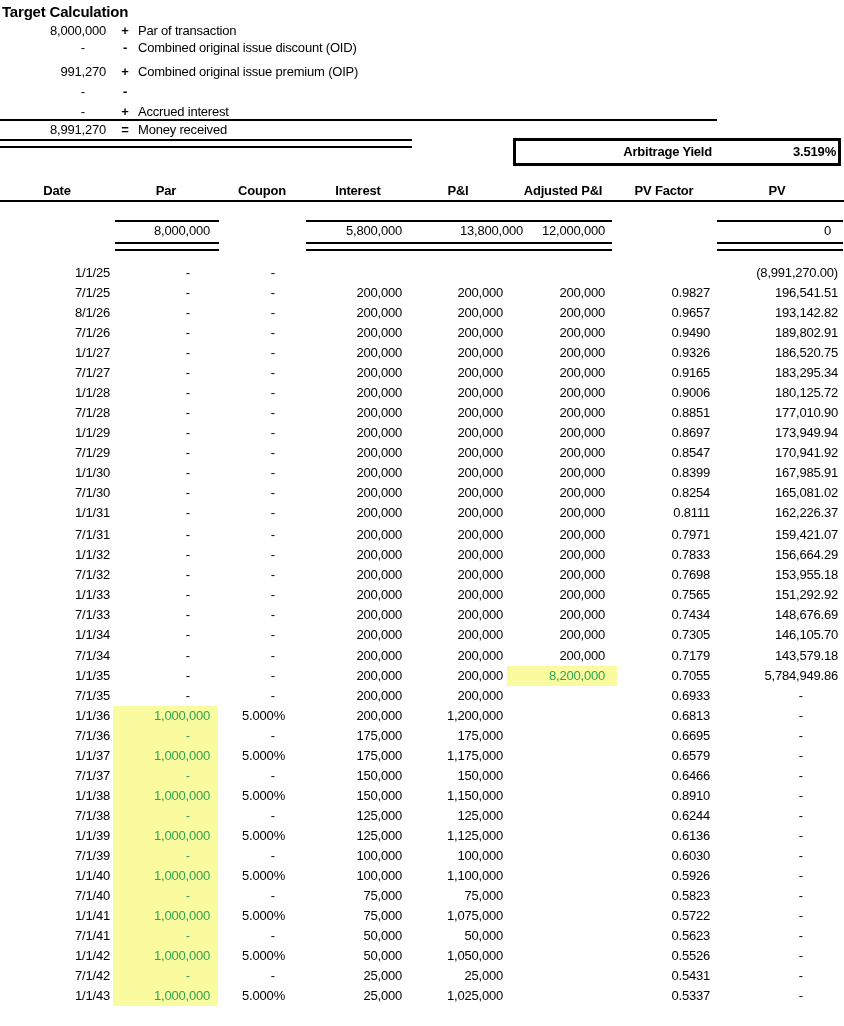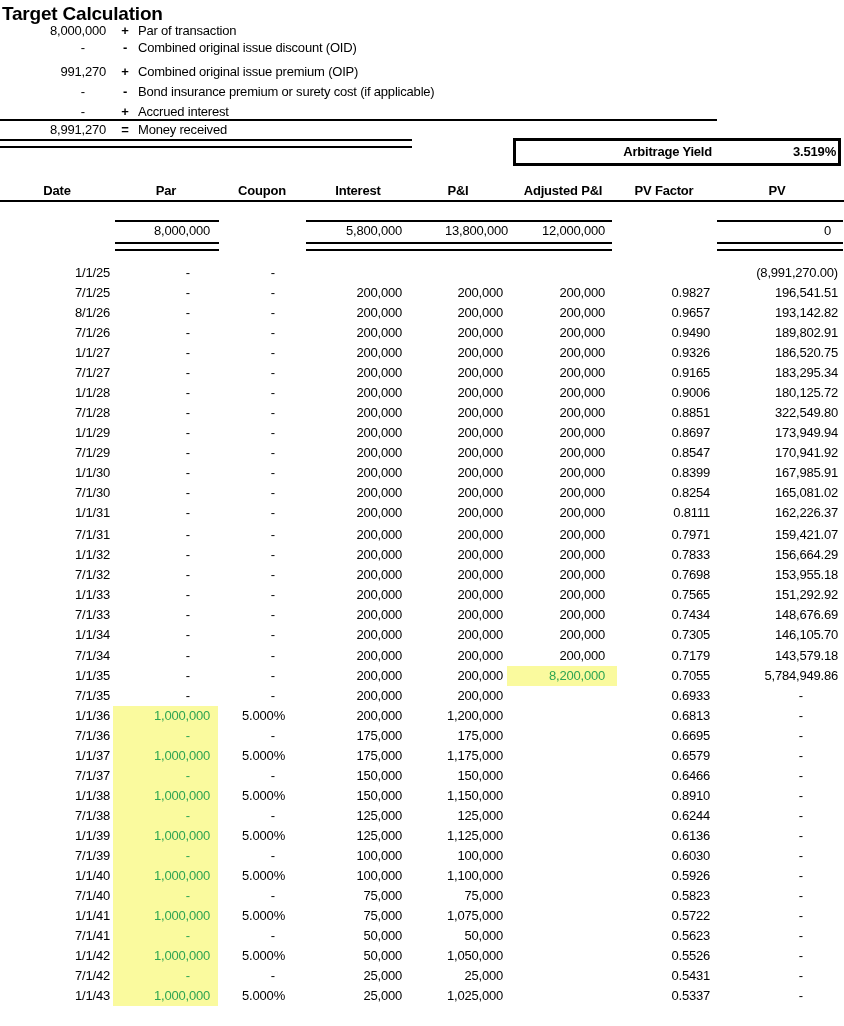--- a/index.html
+++ b/index.html
@@ -3,21 +3,21 @@
 <meta charset="utf-8">
 <style>
   html,body { margin:0; padding:0; background:#fff; }
   .page {
     position:relative; width:844px; height:1026px; background:#ffffff;
     font-family:"Liberation Sans", sans-serif; color:#000;
     font-size:13px; letter-spacing:-0.2px; overflow:hidden;
   }
   .abs { position:absolute; }
   
-  .tc-title { left:2px; top:3px; font-weight:bold; font-size:19px; white-space:nowrap; }
+  .tc-title { left:2px; top:3px; font-weight:bold; font-size:15px; white-space:nowrap; }
   .tc-row { left:0; width:844px; height:17px; line-height:17px; }
   .tc-val { position:absolute; left:0; width:106px; text-align:right; box-sizing:border-box; }
   .tc-val.dash { padding-right:21px; }
   .tc-sign { position:absolute; left:114px; width:22px; text-align:center; font-weight:bold; }
   .tc-label { position:absolute; left:138px; white-space:nowrap; }
   
   .rule { border-top:2px solid #000; height:0; }
   .dblrule { height:5px; border-top:2px solid #000; border-bottom:2px solid #000; box-sizing:content-box; }
   
   .ay-box { left:513px; top:138px; width:328px; height:28px; border:3px solid #000; box-sizing:border-box; }
@@ -51,21 +51,20 @@
         <span class="tc-label">Combined original issue discount (OID)</span>
       </div>
       <div class="abs tc-row" style="top: 63px;">
         <span class="tc-val">991,270</span>
         <span class="tc-sign">+</span>
         <span class="tc-label">Combined original issue premium (OIP)</span>
       </div>
       <div class="abs tc-row" style="top: 83px;">
         <span class="tc-val dash">-</span>
         <span class="tc-sign">-</span>
-        <span class="tc-label">Bond insurance premium or surety cost (if applicable)</span>
       </div>
       <div class="abs tc-row" style="top: 103px;">
         <span class="tc-val dash">-</span>
         <span class="tc-sign">+</span>
         <span class="tc-label">Accrued interest</span>
       </div>
       <div class="abs tc-row" style="top: 121px;">
         <span class="tc-val">8,991,270</span>
         <span class="tc-sign">=</span>
         <span class="tc-label">Money received</span>
@@ -93,21 +92,21 @@
 
   <div class="abs rule" style="left:0; top:200px; width:844px;"></div>
 
   <div class="abs rule" style="left:115px; top:220px; width:104px;"></div>
   <div class="abs rule" style="left:306px; top:220px; width:306px;"></div>
   <div class="abs rule" style="left:717px; top:220px; width:126px;"></div>
 
   <div id="totals-row">
       <span class="abs total-val" style="right: 634px;">8,000,000</span>
       <span class="abs total-val" style="right: 442px;">5,800,000</span>
-      <span class="abs total-val" style="right: 336px;">13,800,000</span>
+      <span class="abs total-val" style="right: 321px;">13,800,000</span>
       <span class="abs total-val" style="right: 239px;">12,000,000</span>
       <span class="abs total-val" style="right: 13px;">0</span>
     </div>
 
   <div class="abs dblrule" style="left:115px; top:242px; width:104px;"></div>
   <div class="abs dblrule" style="left:306px; top:242px; width:306px;"></div>
   <div class="abs dblrule" style="left:717px; top:242px; width:126px;"></div>
 
   <div id="schedule-rows">
       <div class="abs srow" style="top: 263px;">
@@ -181,21 +180,21 @@
         <span class="cell" style="width: 130px; padding-right: 6px;">180,125.72</span>
       </div>
       <div class="abs srow" style="top: 403px;">
         <span class="cell" style="width: 113px; padding-right: 3px;">7/1/28</span>
         <span class="cell" style="width: 105px; padding-right: 28px;">-</span>
         <span class="cell" style="width: 77px; padding-right: 20px;">-</span>
         <span class="cell" style="width: 111px; padding-right: 4px;">200,000</span>
         <span class="cell" style="width: 101px; padding-right: 4px;">200,000</span>
         <span class="cell" style="width: 110px; padding-right: 12px;">200,000</span>
         <span class="cell" style="width: 97px; padding-right: 4px;">0.8851</span>
-        <span class="cell" style="width: 130px; padding-right: 6px;">322,549.80</span>
+        <span class="cell" style="width: 130px; padding-right: 6px;">177,010.90</span>
       </div>
       <div class="abs srow" style="top: 423px;">
         <span class="cell" style="width: 113px; padding-right: 3px;">1/1/29</span>
         <span class="cell" style="width: 105px; padding-right: 28px;">-</span>
         <span class="cell" style="width: 77px; padding-right: 20px;">-</span>
         <span class="cell" style="width: 111px; padding-right: 4px;">200,000</span>
         <span class="cell" style="width: 101px; padding-right: 4px;">200,000</span>
         <span class="cell" style="width: 110px; padding-right: 12px;">200,000</span>
         <span class="cell" style="width: 97px; padding-right: 4px;">0.8697</span>
         <span class="cell" style="width: 130px; padding-right: 6px;">173,949.94</span>

